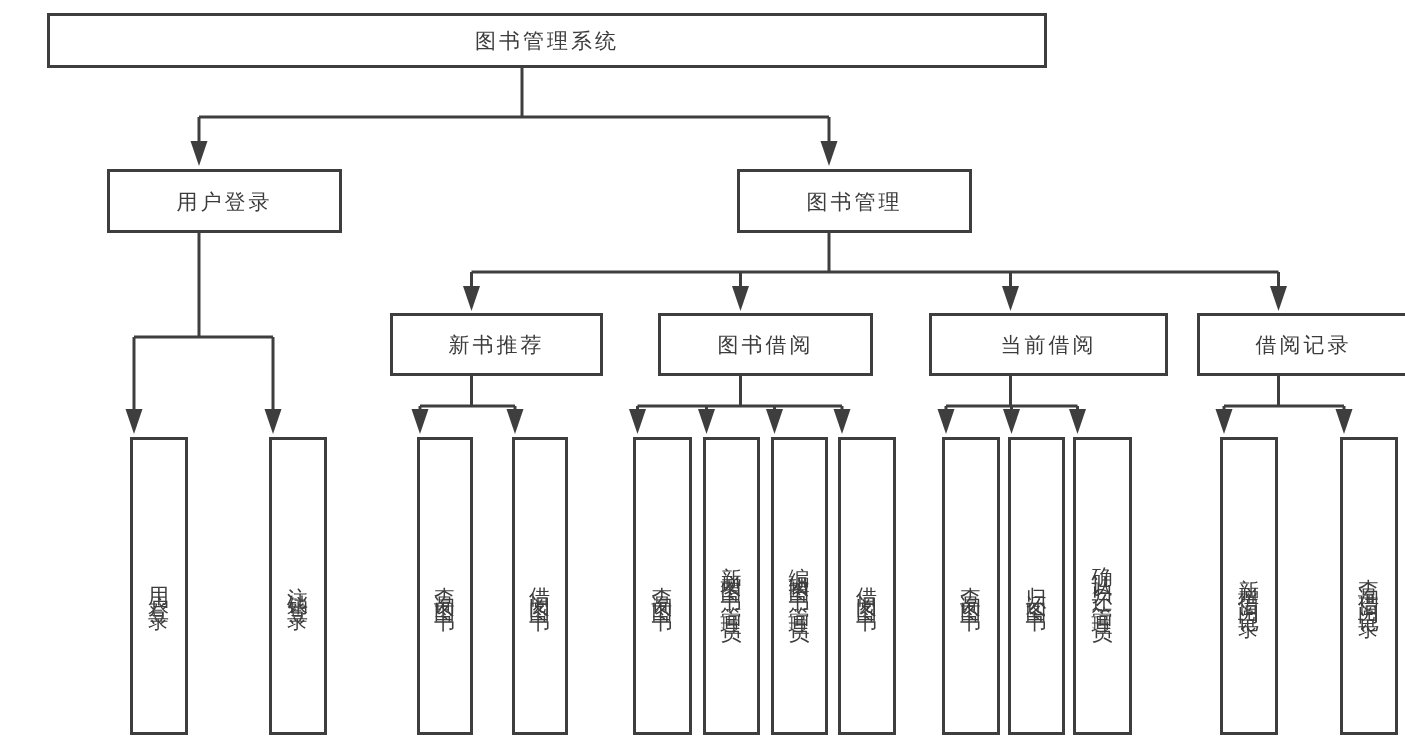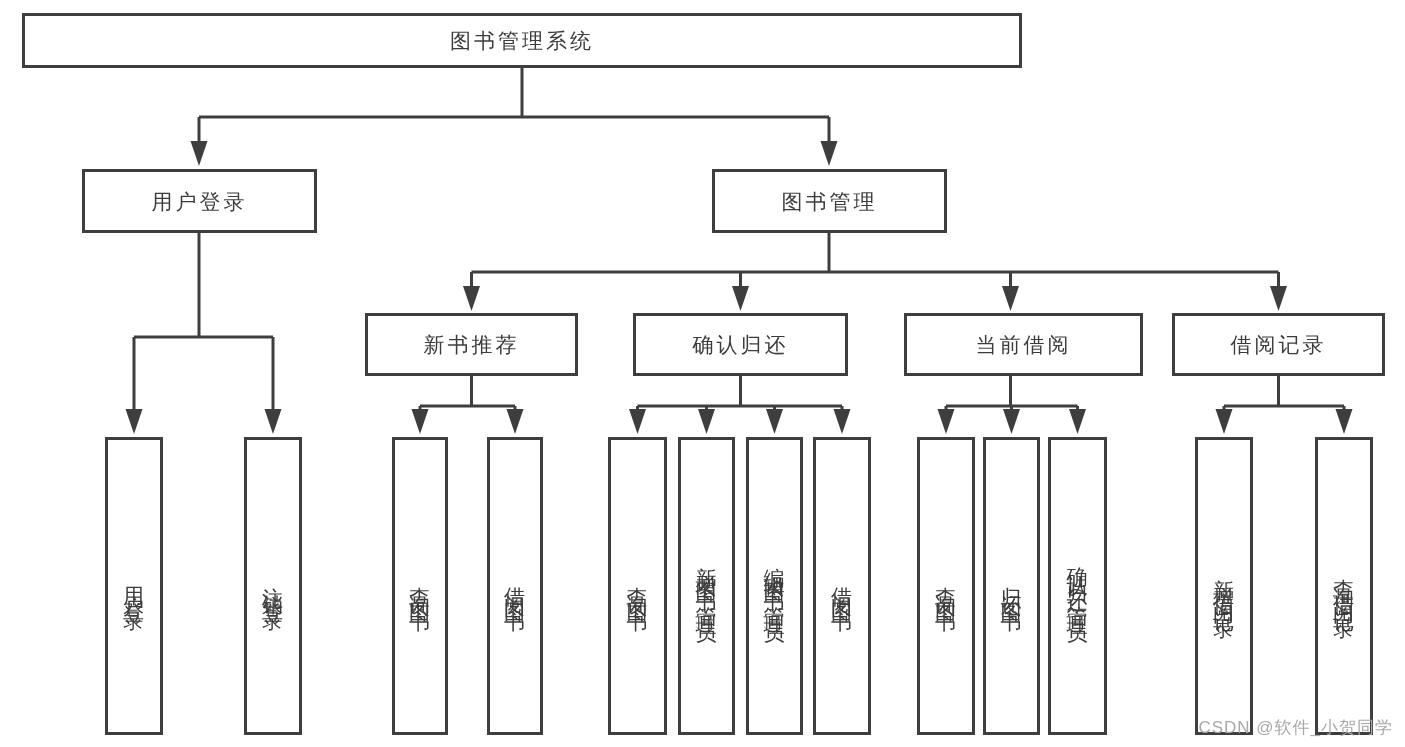--- a/index.html
+++ b/index.html
@@ -11,20 +11,21 @@
     font-family:"Liberation Sans","DejaVu Sans",sans-serif;
   }
   #connectors{position:absolute;left:0;top:0;}
   .hbox,.vbox{
     position:absolute;
     box-sizing:border-box;
     border:3px solid var(--line,#3e3e3e);
     background:#fff;
     display:flex;align-items:center;justify-content:center;
     color:var(--text,#3c3c3c);
+    margin-left:25px;
   }
   .hbox span{
     font-size:21px;
     letter-spacing:3px;
     line-height:1;
     white-space:nowrap;
   }
   .vbox span{
     writing-mode:vertical-rl;
     text-orientation:mixed;
@@ -110,21 +111,21 @@
     <span>用户登录</span>
   </div>
   <div class="hbox" style="left:712px;top:169px;width:235px;height:64px">
     <span>图书管理</span>
   </div>
 
   <div class="hbox" style="left:365px;top:313px;width:213px;height:63px">
     <span>新书推荐</span>
   </div>
   <div class="hbox" style="left:633px;top:313px;width:215px;height:63px">
-    <span>确认归还</span>
+    <span>图书借阅</span>
   </div>
   <div class="hbox" style="left:904px;top:313px;width:239px;height:63px">
     <span>当前借阅</span>
   </div>
   <div class="hbox" style="left:1172px;top:313px;width:213px;height:63px">
     <span>借阅记录</span>
   </div>
 
   <div class="vbox" style="left:105px;top:437px;width:58px;height:298px">
     <span>用户登录</span>
@@ -163,14 +164,13 @@
     <span>确认归还（管理员）</span>
   </div>
 
   <div class="vbox" style="left:1195px;top:437px;width:58px;height:298px">
     <span>新增借阅记录</span>
   </div>
   <div class="vbox" style="left:1315px;top:437px;width:58px;height:298px">
     <span>查询借阅记录</span>
   </div>
 
-  <div id="watermark">CSDN @软件_小贺同学</div>
 </div>
 
 </body></html>

